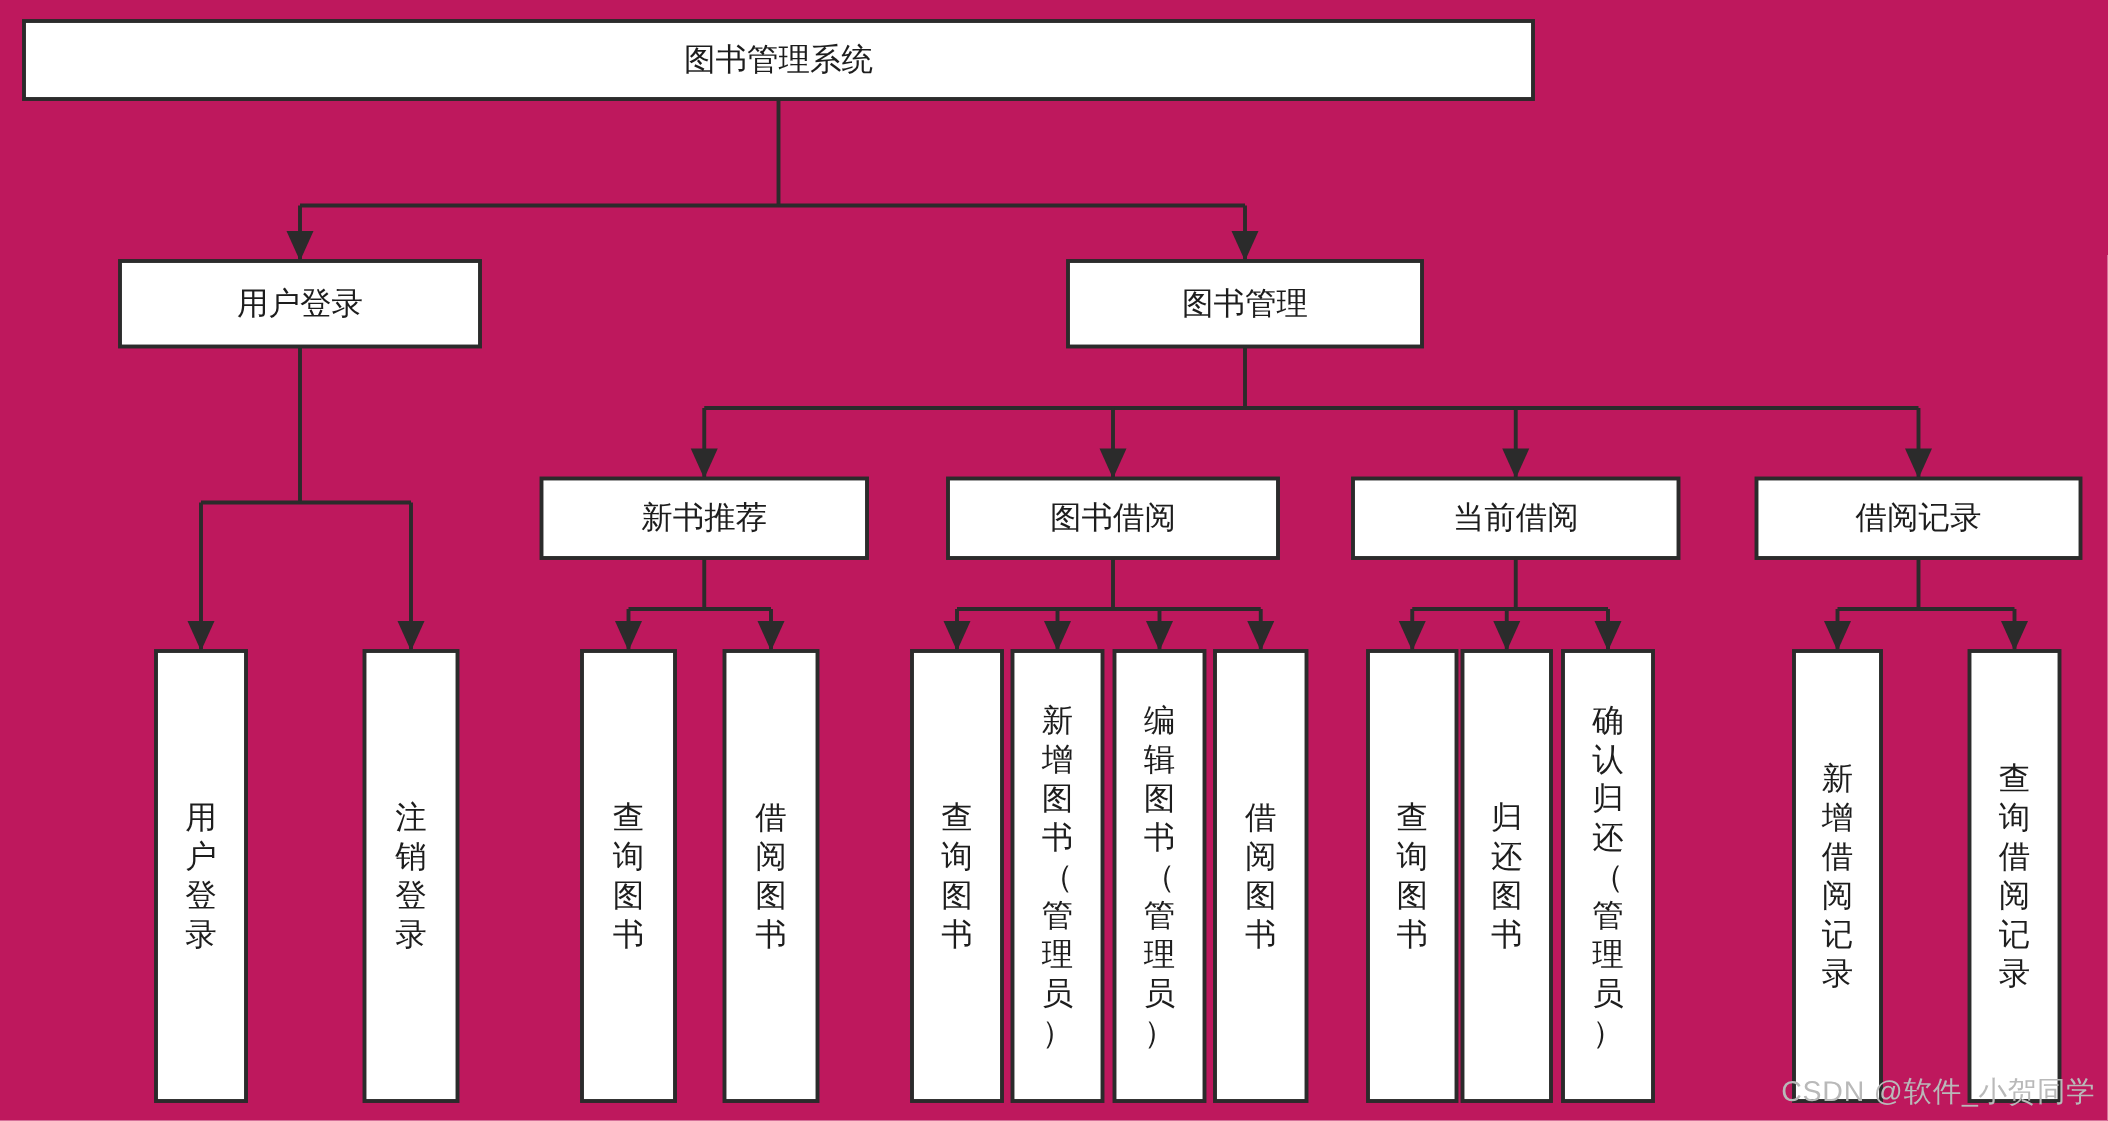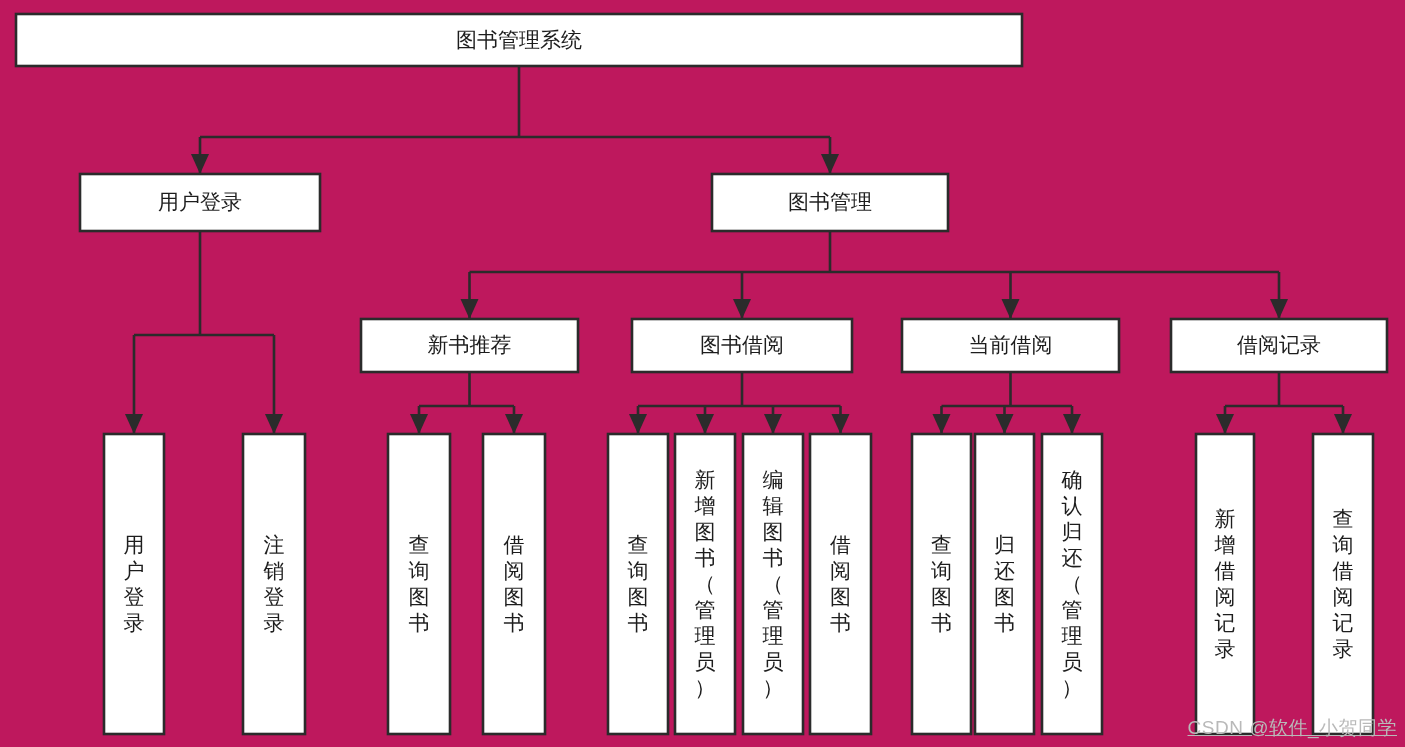--- a/index.html
+++ b/index.html
@@ -58,21 +58,20 @@
   .watermark {
     position: absolute;
     right: 8px;
     bottom: 6px;
     font-family: "Liberation Sans", "DejaVu Sans", sans-serif;
     font-size: 19px;
     color: #b9b9b9;
     letter-spacing: 0.5px;
     white-space: nowrap;
     pointer-events: none;
-    text-decoration: underline;
   }
 </style>
 </head>
 <body>
 
 <div id="diagram-root">
   <svg id="flow" viewBox="0 0 1405 747">
     <g id="edges-layer">
         <line x1="519" y1="66" x2="519" y2="137" class="edge"></line>
         <line x1="200" y1="137" x2="830" y2="137" class="edge"></line>

